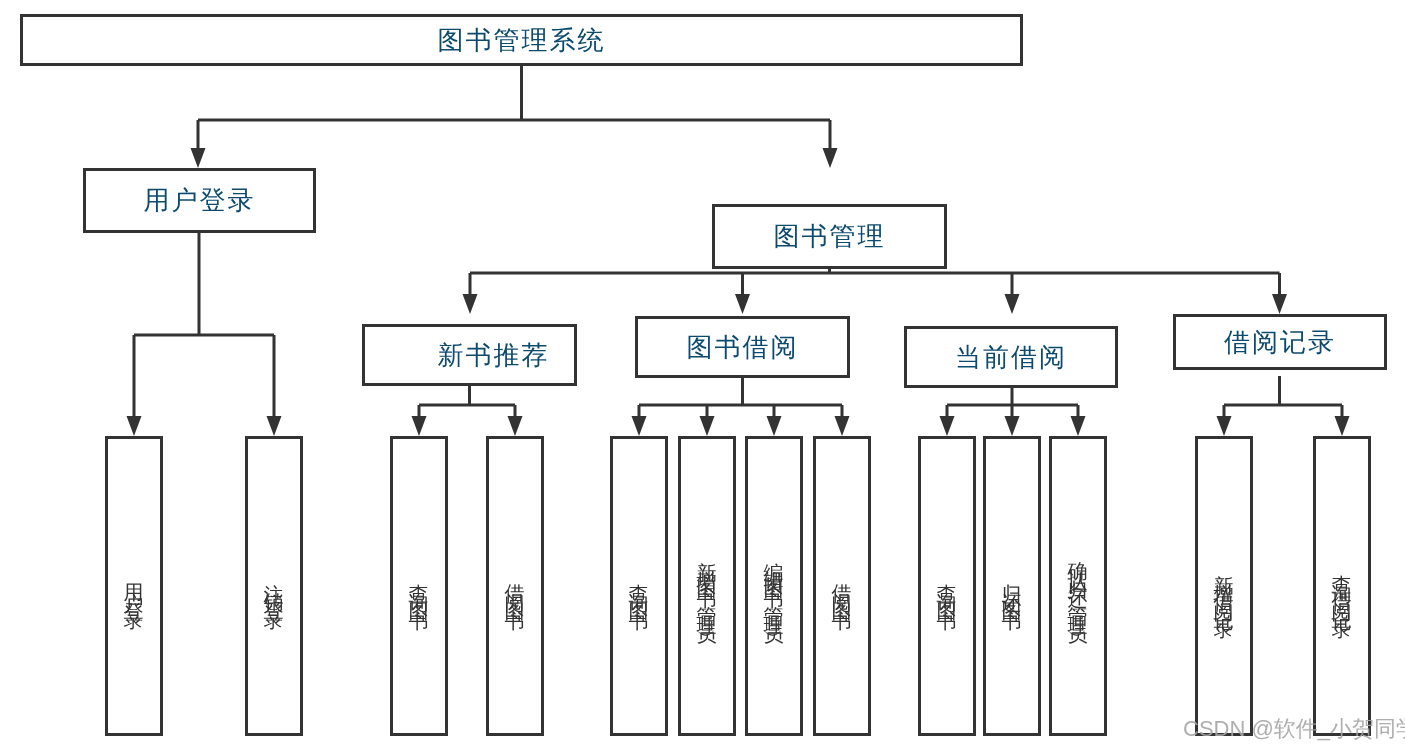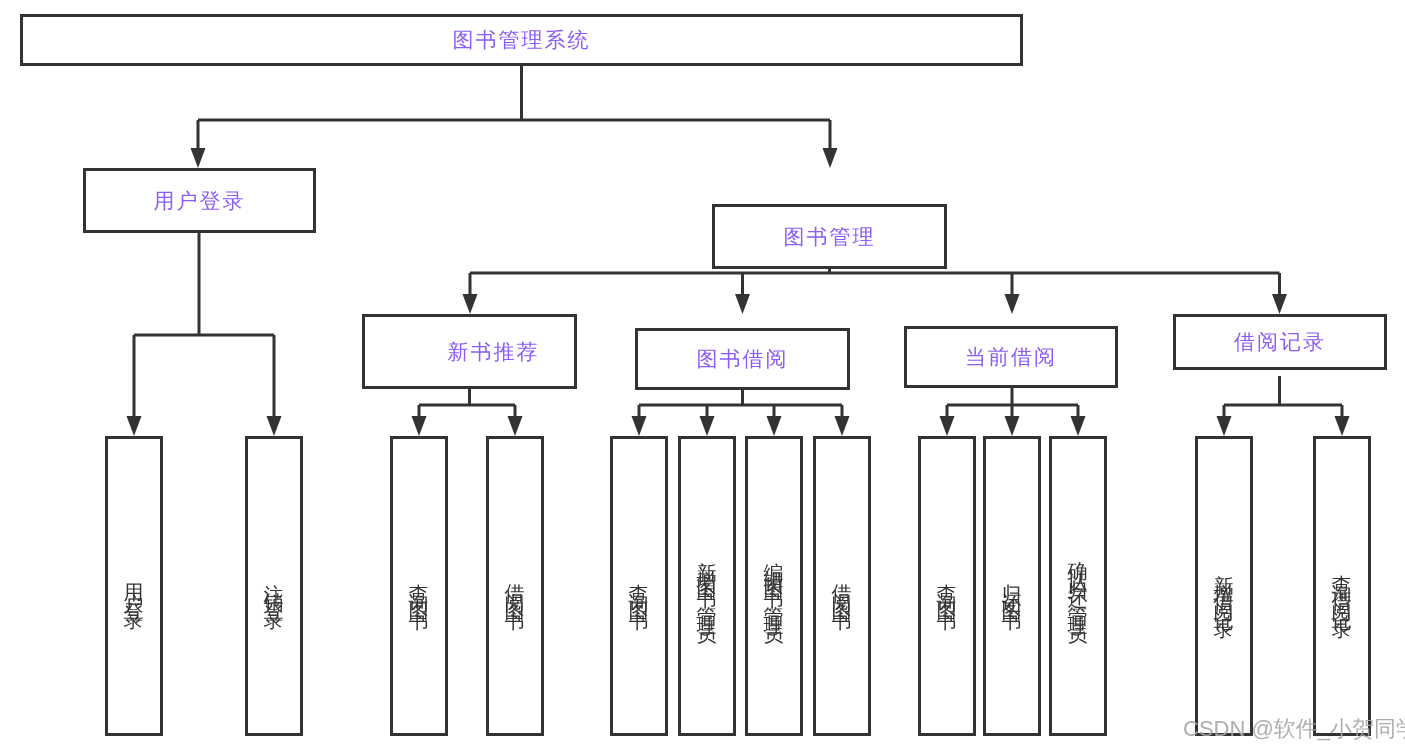--- a/index.html
+++ b/index.html
@@ -21,42 +21,42 @@
     position: absolute;
     box-sizing: border-box;
     border: 3px solid #333333;
     background: #ffffff;
     display: flex;
     align-items: center;
     justify-content: center;
     z-index: 2;
   }
   .h-label {
-    font-size: 21px;
-    color: #8b5cf6;
+    font-size: 26px;
+    color: #0c4a6e;
     letter-spacing: 2px;
     white-space: nowrap;
   }
   .v-label {
     writing-mode: vertical-rl;
     text-orientation: mixed;
     font-size: 20px;
     color: #333333;
     letter-spacing: 9px;
     line-height: 1;
     white-space: nowrap;
   }
   
   .n-root        { left: 20px;   top: 14px;  width: 1003px; height: 52px; }
   
   .n-userlogin   { left: 83px;   top: 168px; width: 233px;  height: 65px; }
   .n-bookmgmt    { left: 712px;  top: 168px; width: 235px;  height: 65px; margin-top: 36px; }
   
-  .n-newbook     { left: 362px;  top: 314px; width: 215px;  height: 75px; padding-left: 48px; }
-  .n-bookborrow  { left: 635px;  top: 328px; width: 215px;  height: 62px; }
+  .n-newbook     { left: 362px;  top: 324px; width: 215px;  height: 62px; padding-left: 48px; }
+  .n-bookborrow  { left: 635px;  top: 316px; width: 215px;  height: 62px; }
   .n-curborrow   { left: 904px;  top: 314px; width: 214px;  height: 62px; margin-top: 12px; }
   .n-record      { left: 1173px; top: 314px; width: 214px;  height: 56px; }
   
   .leaf { top: 436px; width: 58px; height: 300px; }
   .l-1  { left: 105px; }
   .l-2  { left: 245px; }
   .l-3  { left: 390px; }
   .l-4  { left: 486px; }
   .l-5  { left: 610px; }
   .l-6  { left: 678px; }

